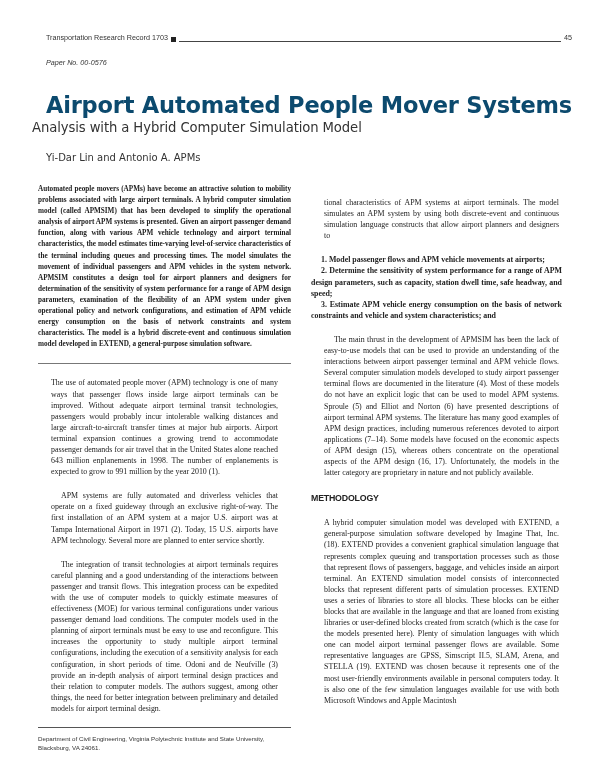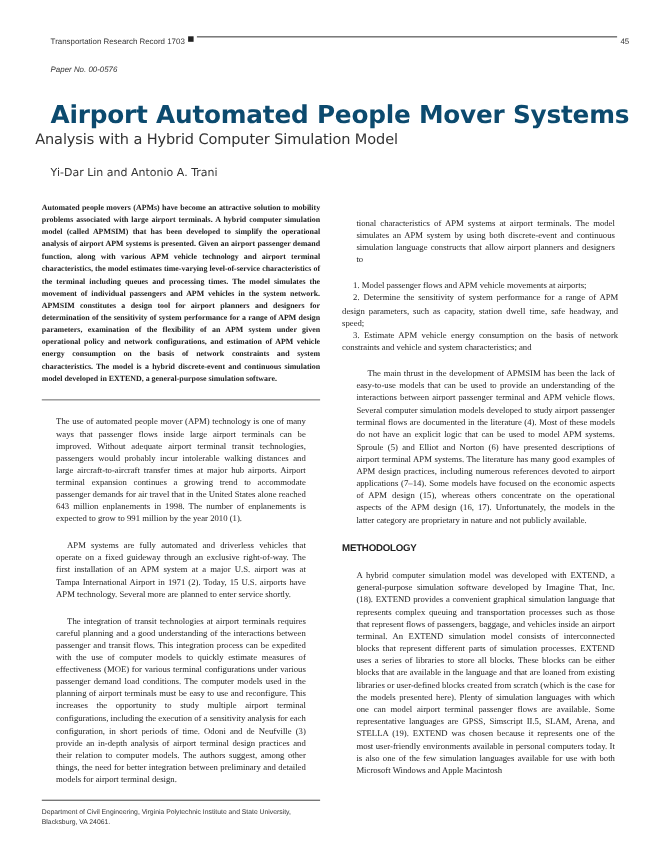--- a/index.html
+++ b/index.html
@@ -1,57 +1,57 @@
 <!DOCTYPE html>
 <html><head>
 <meta charset="utf-8">
 <style>
   html, body { margin:0; padding:0; background:#ffffff; }
   body { width:600px; height:776px; position:relative; overflow:hidden; color:#1a1a1a; }
   .hdr { position:absolute; left:46px; top:33px; width:526px; font-family:"Liberation Sans", sans-serif; font-size:7.2px; color:#333; }
-  .hdr-line { display:flex; align-items:flex-start; }
+  .hdr-line { display:flex; align-items:flex-end; }
   .hdr-journal { white-space:nowrap; }
   .hdr-square { width:5px; height:5px; background:#222; margin-left:3px; }
   .hdr-rule { flex:1; height:0; border-top:0.8px solid #444; margin:0 3px; }
   .hdr-page { white-space:nowrap; }
   .hdr-paper { font-style:italic; margin-top:16px; }
 
   .title { position:absolute; left:46px; top:92px; font-family:"DejaVu Sans", sans-serif; font-weight:bold; font-size:22.5px; letter-spacing:-0.2px; color:#0c4a6e; white-space:nowrap; }
   .subtitle { position:absolute; left:32px; top:120px; font-family:"DejaVu Sans", sans-serif; font-size:13.2px; color:#333; white-space:nowrap; letter-spacing:-0.1px; }
   .authors { position:absolute; left:46px; top:152px; font-family:"DejaVu Sans", sans-serif; font-size:10px; color:#333; white-space:nowrap; }
 
   .col { position:absolute; top:184px; width:253px; font-family:"Liberation Serif", serif; font-size:7.9px; line-height:11.1px; text-align:justify; color:#222; }
   .col-left { left:38px; }
   .col-right { left:311px; width:261px; }
   .abstract { font-weight:bold; font-size:7.2px; line-height:11.1px; margin:0; }
   .abs-rule { border:0; border-top:1.2px solid #777; margin:13px 0 10px 0; }
   p { margin:13px; text-indent:10px; }
   p.noindent { text-indent:0; }
   .footnote-rule { border:0; border-top:1.2px solid #555; margin:4px 0 6px 0; }
   .footnote { font-family:"Liberation Sans", sans-serif; font-size:6.2px; line-height:9px; color:#333; text-align:left; }
-  ol { list-style:none; margin:10px 10px 10px 0; padding:0; }
+  ol { list-style:none; margin:10px 10px 10px 0; padding:0;font-weight:bold; }
   ol li { text-indent:10px; }
   .section-head { font-family:"Liberation Sans", sans-serif; font-weight:bold; font-size:8.8px; margin:15px 0 8px 0; letter-spacing:-0.2px; color:#222; }
 </style>
 </head>
 <body>
 
 <div class="hdr">
   <div class="hdr-line">
     <span class="hdr-journal">Transportation Research Record 1703</span>
     <span class="hdr-square"></span>
     <span class="hdr-rule"></span>
     <span class="hdr-page">45</span>
   </div>
   <div class="hdr-paper">Paper No. 00-0576</div>
 </div>
 
 <div class="title">Airport Automated People Mover Systems</div>
 <div class="subtitle">Analysis with a Hybrid Computer Simulation Model</div>
-<div class="authors">Yi-Dar Lin and Antonio A. Trani</div>
+<div class="authors">Yi-Dar Lin and Antonio A. APMs</div>
 
 <div class="col col-left">
   <p class="abstract noindent">Automated people movers (APMs) have become an attractive solution to mobility problems associated with large airport terminals. A hybrid computer simulation model (called APMSIM) that has been developed to simplify the operational analysis of airport APM systems is presented. Given an airport passenger demand function, along with various APM vehicle technology and airport terminal characteristics, the model estimates time-varying level-of-service characteristics of the terminal including queues and processing times. The model simulates the movement of individual passengers and APM vehicles in the system network. APMSIM constitutes a design tool for airport planners and designers for determination of the sensitivity of system performance for a range of APM design parameters, examination of the flexibility of an APM system under given operational policy and network configurations, and estimation of APM vehicle energy consumption on the basis of network constraints and system characteristics. The model is a hybrid discrete-event and continuous simulation model developed in EXTEND, a general-purpose simulation software.</p>
   <hr class="abs-rule">
   <p class="noindent">The use of automated people mover (APM) technology is one of many ways that passenger flows inside large airport terminals can be improved. Without adequate airport terminal transit technologies, passengers would probably incur intolerable walking distances and large aircraft-to-aircraft transfer times at major hub airports. Airport terminal expansion continues a growing trend to accommodate passenger demands for air travel that in the United States alone reached 643 million enplanements in 1998. The number of enplanements is expected to grow to 991 million by the year 2010 (1).</p>
   <p>APM systems are fully automated and driverless vehicles that operate on a fixed guideway through an exclusive right-of-way. The first installation of an APM system at a major U.S. airport was at Tampa International Airport in 1971 (2). Today, 15 U.S. airports have APM technology. Several more are planned to enter service shortly.</p>
   <p>The integration of transit technologies at airport terminals requires careful planning and a good understanding of the interactions between passenger and transit flows. This integration process can be expedited with the use of computer models to quickly estimate measures of effectiveness (MOE) for various terminal configurations under various passenger demand load conditions. The computer models used in the planning of airport terminals must be easy to use and reconfigure. This increases the opportunity to study multiple airport terminal configurations, including the execution of a sensitivity analysis for each configuration, in short periods of time. Odoni and de Neufville (3) provide an in-depth analysis of airport terminal design practices and their relation to computer models. The authors suggest, among other things, the need for better integration between preliminary and detailed models for airport terminal design.</p>
   <hr class="footnote-rule">
   <div class="footnote">Department of Civil Engineering, Virginia Polytechnic Institute and State University, Blacksburg, VA 24061.</div>
 </div>

